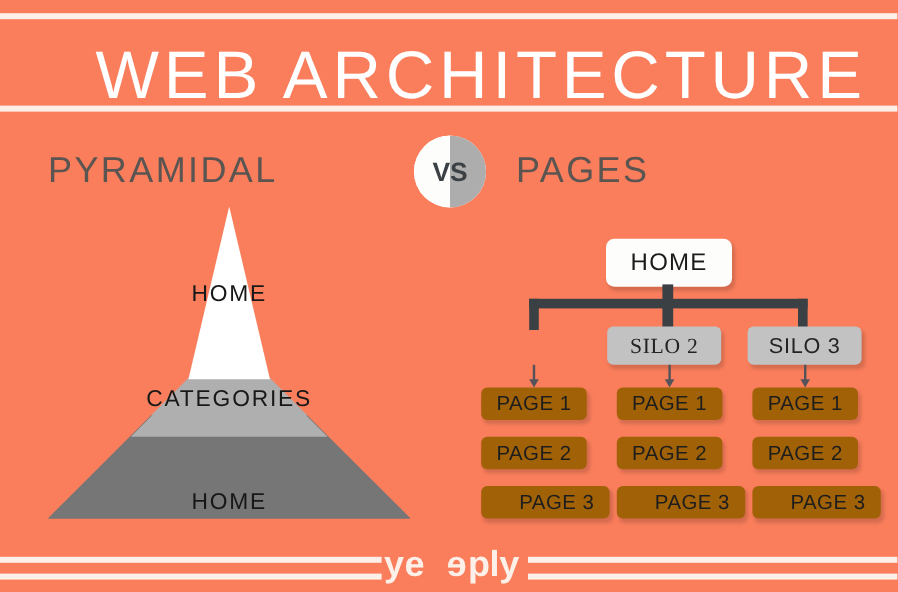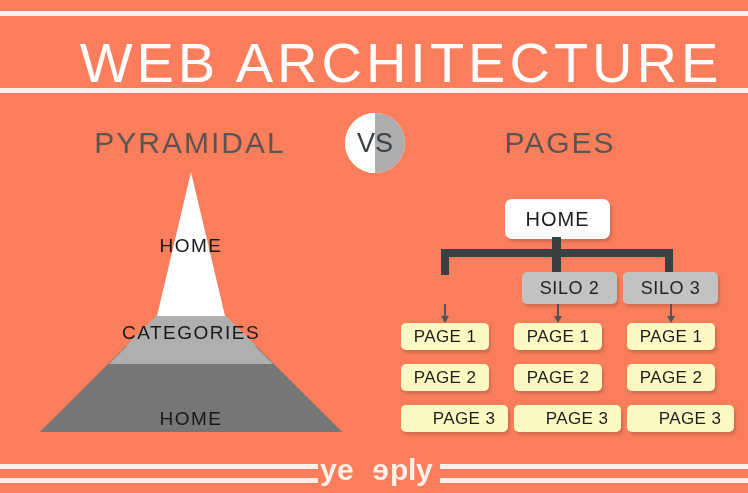--- a/index.html
+++ b/index.html
@@ -50,21 +50,21 @@
   
   .section-heading {
     position: absolute;
     top: 126px;
     color: #5b5552;
     font-size: 30px;
     line-height: 34px;
     letter-spacing: 2px;
     font-weight: 400;
     white-space: nowrap;
-    text-align: center;
+    text-align: left;
   }
   #heading-pyramidal { left: 40px;  width: 300px; }
   #heading-silo      { left: 430px; width: 260px; }
 
   
   #vs-badge {
     position: absolute;
     left: 345px;
     top: 113px;
     width: 60px;
@@ -86,24 +86,24 @@
     background: #adadad;
   }
   #vs-badge .vs-label {
     position: absolute;
     left: 0; top: 0;
     width: 60px; height: 60px;
     display: flex;
     align-items: center;
     justify-content: center;
     color: #3b4044;
-    font-size: 27px;
+    font-size: 22px;
     line-height: 27px;
     letter-spacing: 0px;
-    font-weight: 400;
+    font-weight: 700;
   }
 
   
   #pyramid {
     position: absolute;
     left: 40px;
     top: 172px;
     width: 302px;
     height: 262px;
   }
@@ -158,27 +158,27 @@
     width: 95px;
     height: 32px;
     background: #c2c2c2;
     border-radius: 5px;
     color: #232323;
     font-size: 18px;
     letter-spacing: 0.6px;
     box-shadow: 2px 3px 3px rgba(80,40,30,0.22);
   }
   #node-silo-1 { left: 7px; }
-  #node-silo-2 { left: 132px; }
+  #node-silo-2 { left: 116px; font-family: Liberation Serif, serif; }
   #node-silo-3 { left: 233px; }
 
   .page-box {
     width: 88px;
     height: 27px;
-    background: #fef9c3;
+    background: #a16207;
     border-radius: 5px;
     color: #1d1d1d;
     font-size: 17px;
     letter-spacing: 0.4px;
     box-shadow: 2px 3px 3px rgba(80,40,30,0.22);
   }
   .page-col-1 { left: 11px; }
   .page-col-2 { left: 124px; }
   .page-col-3 { left: 237px; }
   .page-row-1 { top: 138px; }

